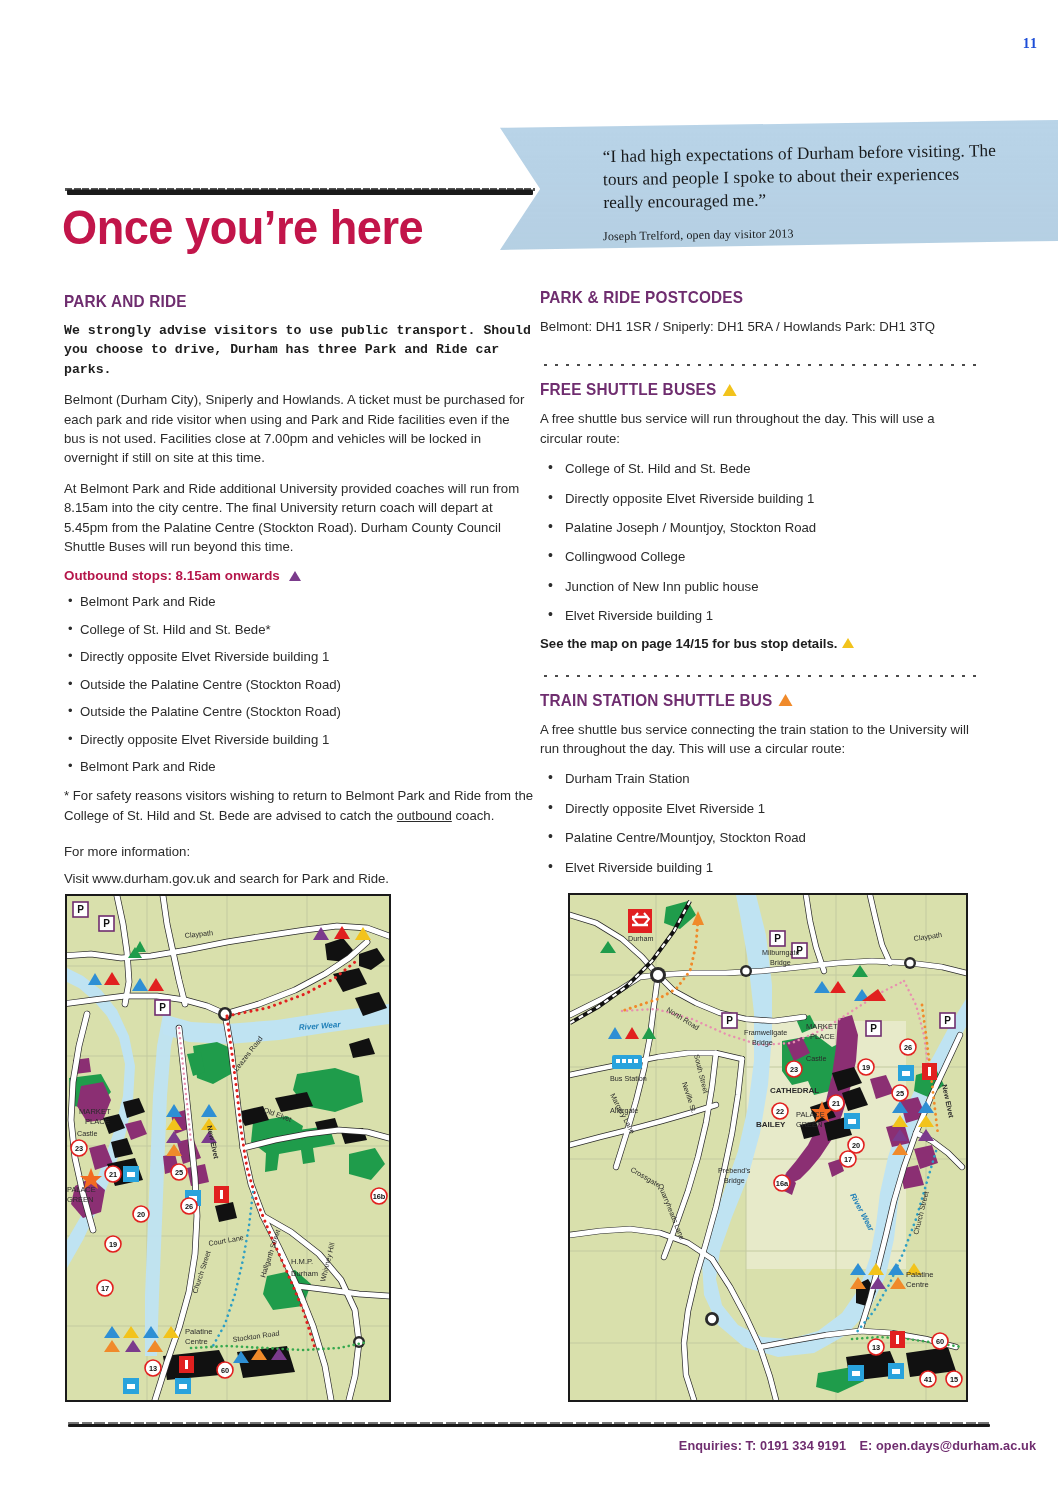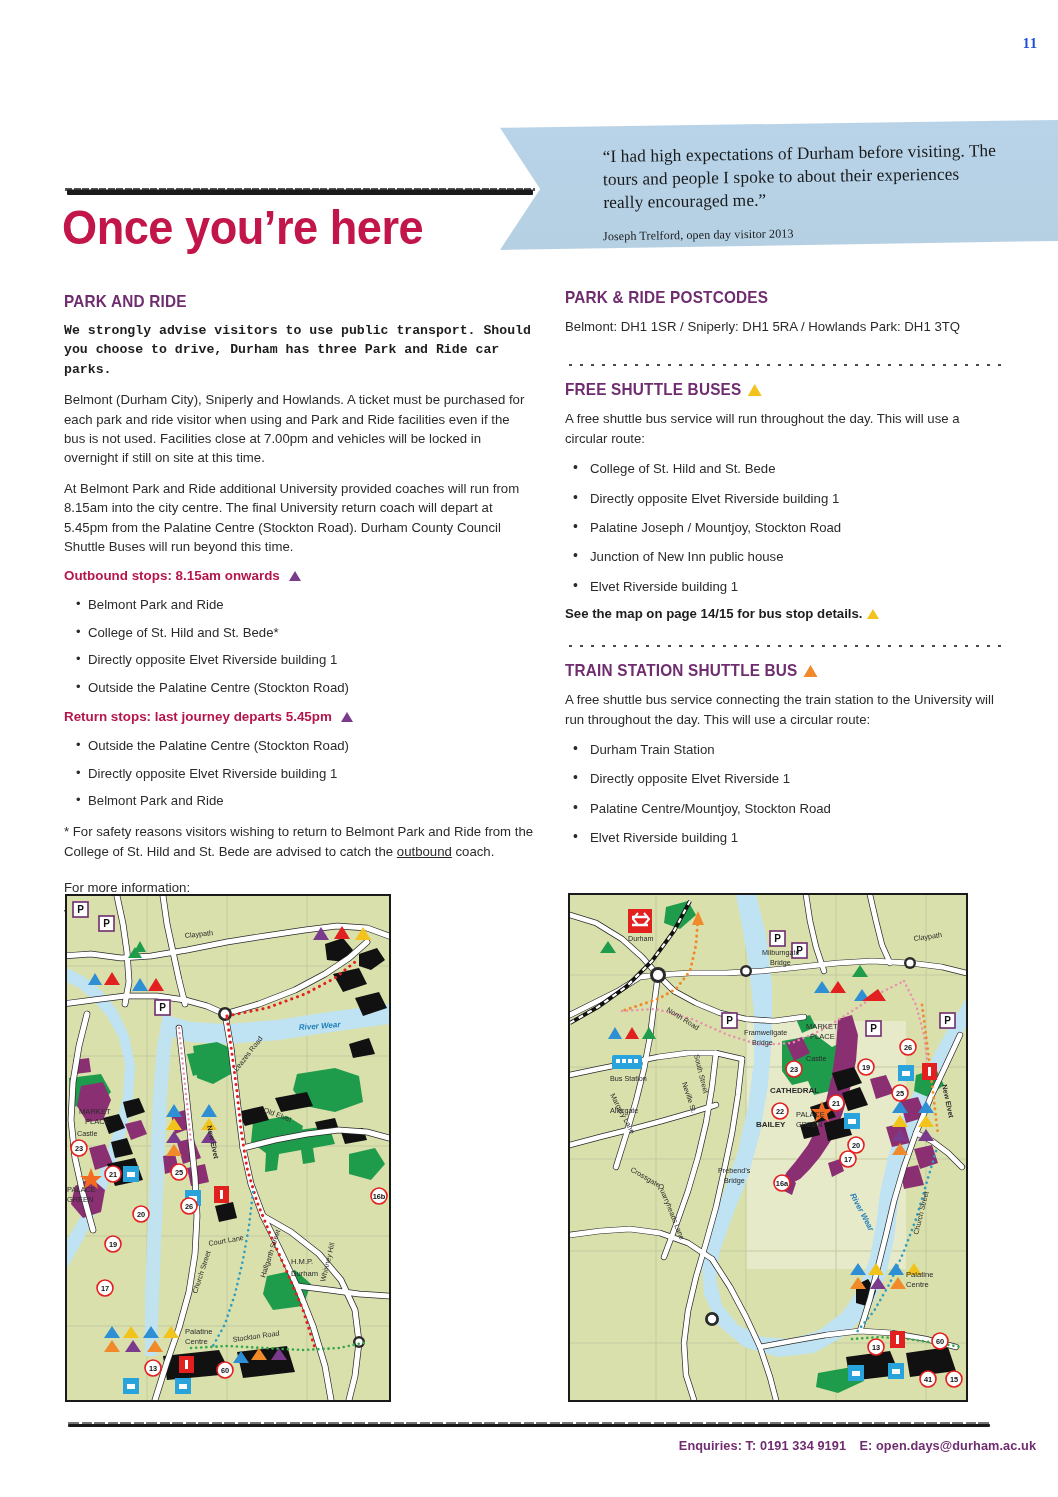--- a/index.html
+++ b/index.html
@@ -70,21 +70,21 @@
     font-weight:700;
     font-size:48px; line-height:1;
     color:#c2154a;
     letter-spacing:-0.5px;
     transform:scaleX(.94);
     transform-origin:left top;
   }
 
   
   .col-left{ position:absolute; left:64px; top:292px; width:470px; }
-  .col-right{ position:absolute; left:565px; top:288px; width:440px; }
+  .col-right{ position:absolute; left:540px; top:288px; width:440px; }
 
   h3.sect{
     margin:0 0 10px 0;
     font-family:"Liberation Sans Narrow","Liberation Sans", sans-serif;
     font-weight:700;
     font-size:16.5px;
     letter-spacing:.2px;
     color:#6f2d6f;
     text-transform:uppercase;
     transform:scaleX(.93);
@@ -101,21 +101,21 @@
   }
   p.body.bold{ font-weight:700; color:#1d1d1d;font-family:Liberation Mono, monospace; }
   p.body.tight{ margin-bottom:22px; }
 
   .subhead{
     margin:12px 0 9px 0;
     font-size:13.4px; font-weight:700; color:#b5164a;
     display:flex; align-items:center; gap:9px;
   }
 
-  ul.dashlist{ margin:12px; padding:0; list-style:none; }
+  ul.dashlist{ margin:4px; padding:0; list-style:none; }
   ul.dashlist li{
     font-size:13.2px; line-height:1.47; color:#2b2b2b;
     margin-bottom:8px; padding-left:12px; position:relative;
   }
   ul.dashlist li::before{
     content:"\2022"; position:absolute; left:0; top:-1px; color:#2b2b2b; font-size:13px;
   }
 
   ul.bulletlist{ margin:4px 0 0 0; padding:0 0 0 0; list-style:none; }
   ul.bulletlist li{
@@ -217,24 +217,20 @@
       <span>Outbound stops: 8.15am onwards</span>
       <span class="tri purple sm"></span>
     </div>
     <ul class="dashlist">
       <li>Belmont Park and Ride</li>
       <li>College of St. Hild and St. Bede*</li>
       <li>Directly opposite Elvet Riverside building 1</li>
       <li>Outside the Palatine Centre (Stockton Road)</li>
     </ul>
 
-    <div class="subhead">
-      <span>Return stops: last journey departs 5.45pm</span>
-      <span class="tri purple sm"></span>
-    </div>
     <ul class="dashlist">
       <li>Outside the Palatine Centre (Stockton Road)</li>
       <li>Directly opposite Elvet Riverside building 1</li>
       <li>Belmont Park and Ride</li>
     </ul>
 
     <p class="note"><span>* For safety reasons visitors wishing to return to Belmont Park and Ride from the College of St. Hild and St. Bede are advised to catch the </span><u>outbound</u><span> coach.</span></p>
 
     <p class="body" style="margin-top:17px;margin-bottom:7px;">For more information:</p>
     <p class="body"><span>Visit </span><b class="inline">www.durham.gov.uk</b><span> and search for Park and Ride.</span></p>
@@ -250,20 +246,21 @@
 
     <h3 class="sect">
       <span>FREE SHUTTLE BUSES</span>
       <span class="tri yellow"></span>
     </h3>
     <p class="body">A free shuttle bus service will run throughout the day. This will use a circular route:</p>
     <ul class="bulletlist">
       <li>College of St. Hild and St. Bede</li>
       <li>Directly opposite Elvet Riverside building 1</li>
       <li>Palatine Joseph / Mountjoy, Stockton Road</li>
+      <li>Collingwood College</li>
       <li>Junction of New Inn public house</li>
       <li>Elvet Riverside building 1</li>
     </ul>
     <div class="seemap">
       <span>See the map on page 14/15 for bus stop details.</span>
       <span class="tri yellow sm"></span>
     </div>
 
     <div class="dotted-rule" style="margin-top:18px;"></div>
 

